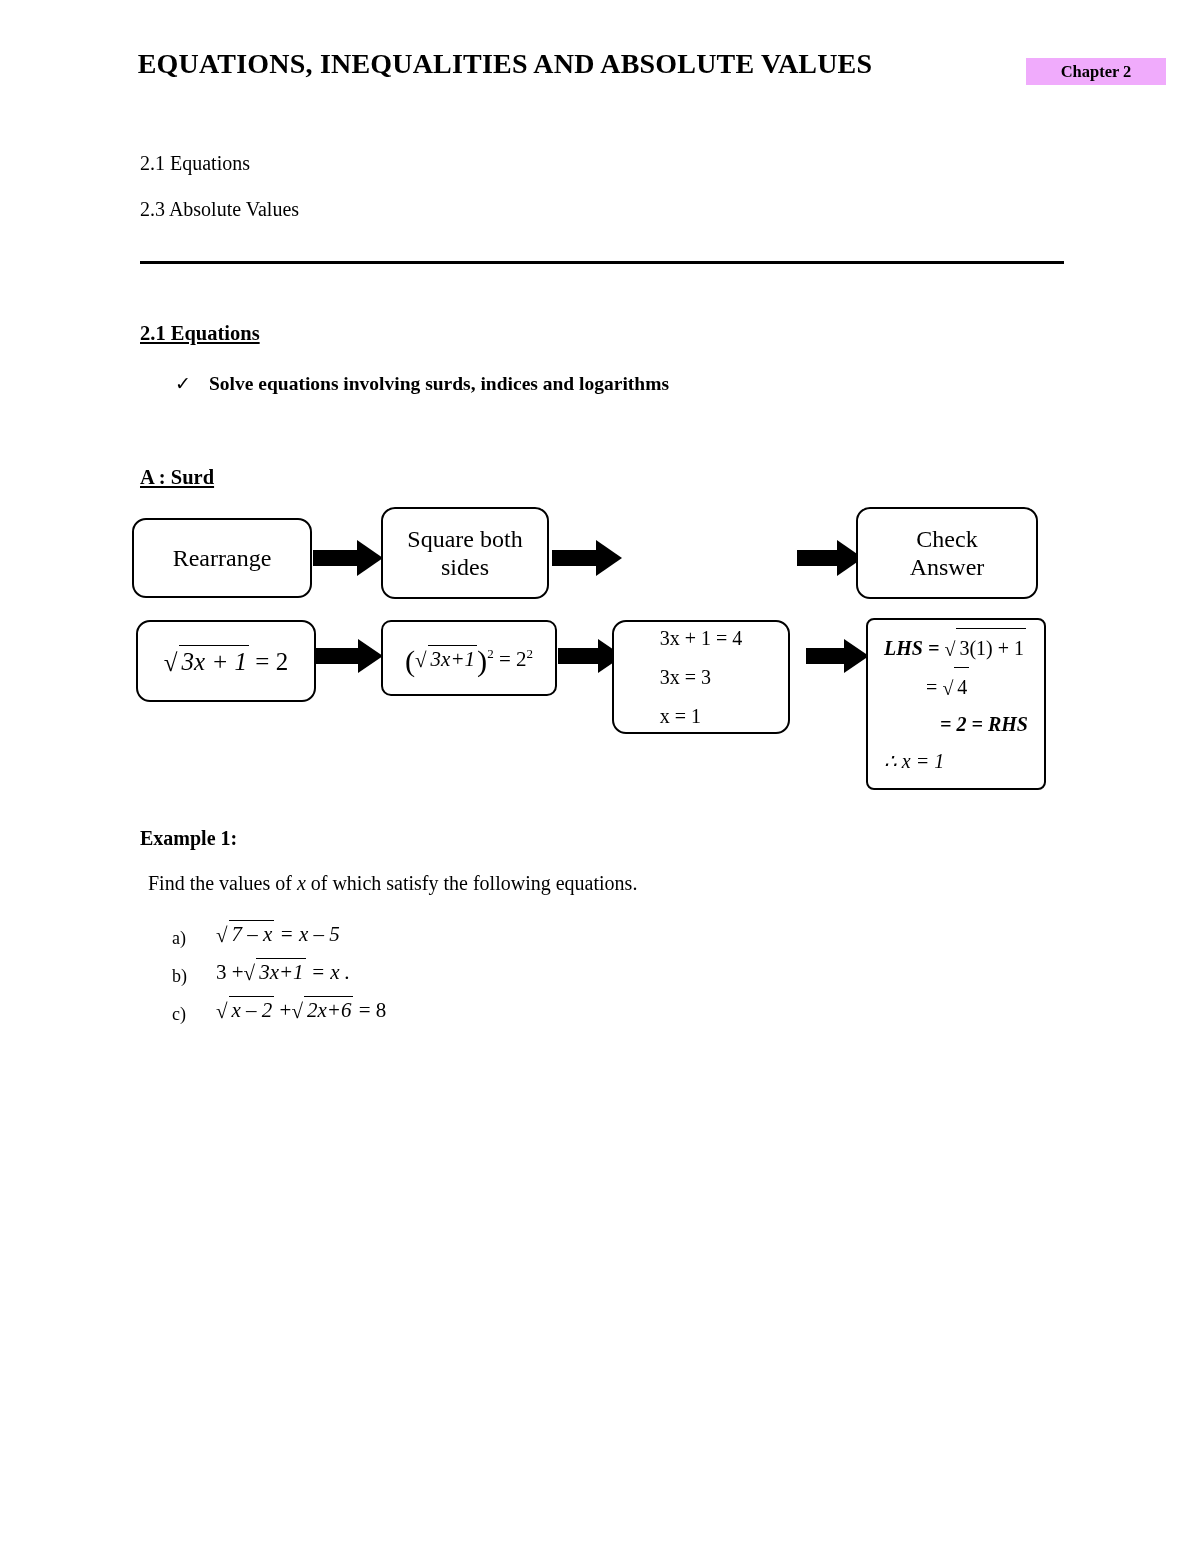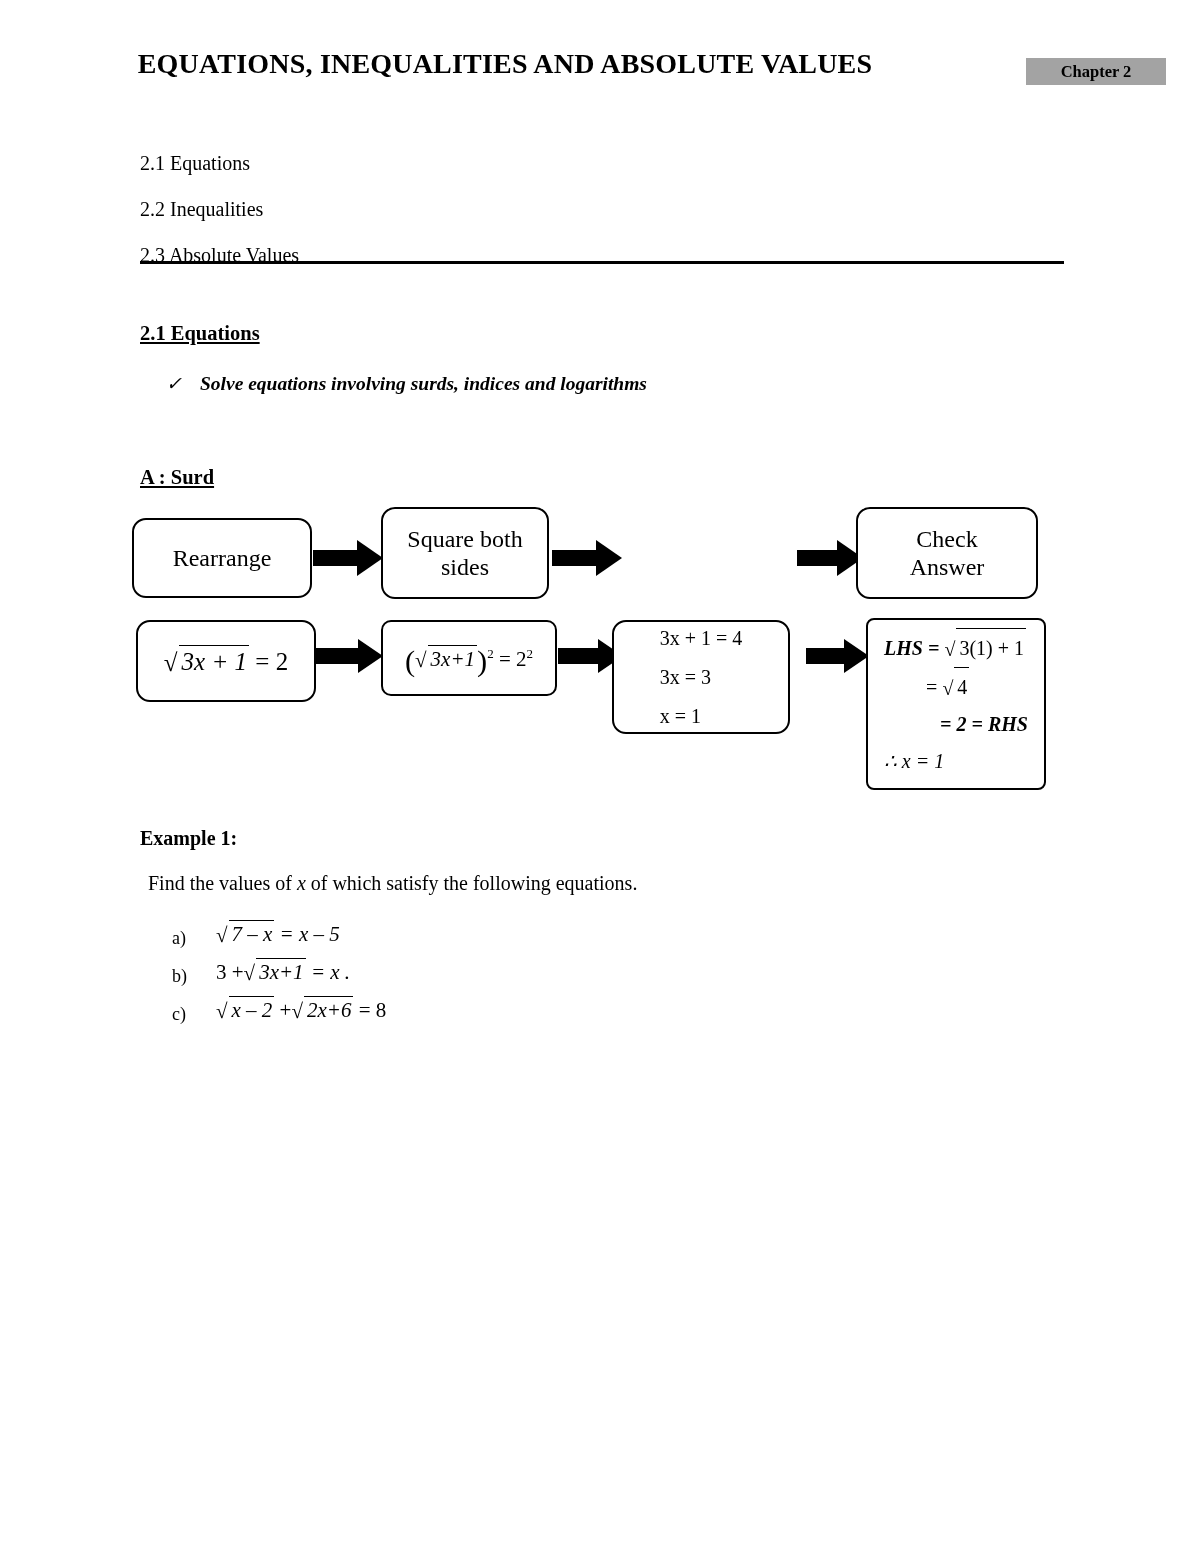--- a/index.html
+++ b/index.html
@@ -30,21 +30,21 @@
     text-align: center;
     font-size: 28px;
     font-weight: bold;
     letter-spacing: 0.2px;
     white-space: nowrap;
   }
   .chapter-badge {
     position: absolute;
     left: 1026px; top: 58px;
     width: 140px; height: 27px;
-    background: #a3a3a3;
+    background: #f0abfc;
     font-size: 16.5px;
     font-weight: bold;
     text-align: center;
     line-height: 27px;
   }
 
   
   .toc {
     position: absolute;
     left: 140px; top: 140px;
@@ -67,26 +67,25 @@
   .section-head {
     position: absolute;
     left: 140px; top: 322px;
     font-size: 20.5px;
     font-weight: bold;
     text-decoration: underline;
     white-space: nowrap;
   }
   .objective {
     position: absolute;
-    left: 166px; top: 372px;
+    left: 175px; top: 372px;
     width: 820px;
     font-size: 19.5px;
     font-weight: bold;
     white-space: nowrap;
-    font-style: italic;
   }
   .objective .tick {
     display: inline-block;
     width: 34px;
     font-weight: normal;
     font-size: 19px;
   }
 
   .sub-head {
     position: absolute;
@@ -216,21 +215,20 @@
 </head>
 <body>
 
 <div class="doc-header">
   <div class="doc-title">EQUATIONS, INEQUALITIES AND ABSOLUTE VALUES</div>
 </div>
 <div class="chapter-badge">Chapter 2</div>
 
 <div class="toc">
   <div class="toc-item">2.1 Equations</div>
-  <div class="toc-item">2.2 Inequalities</div>
   <div class="toc-item">2.3 Absolute Values</div>
 </div>
 <div class="rule"></div>
 
 <div class="section-head">2.1 Equations</div>
 <div class="objective">
   <span class="tick">✓</span><span>Solve equations involving surds, indices and logarithms</span>
 </div>
 <div class="sub-head">A : Surd</div>
 

